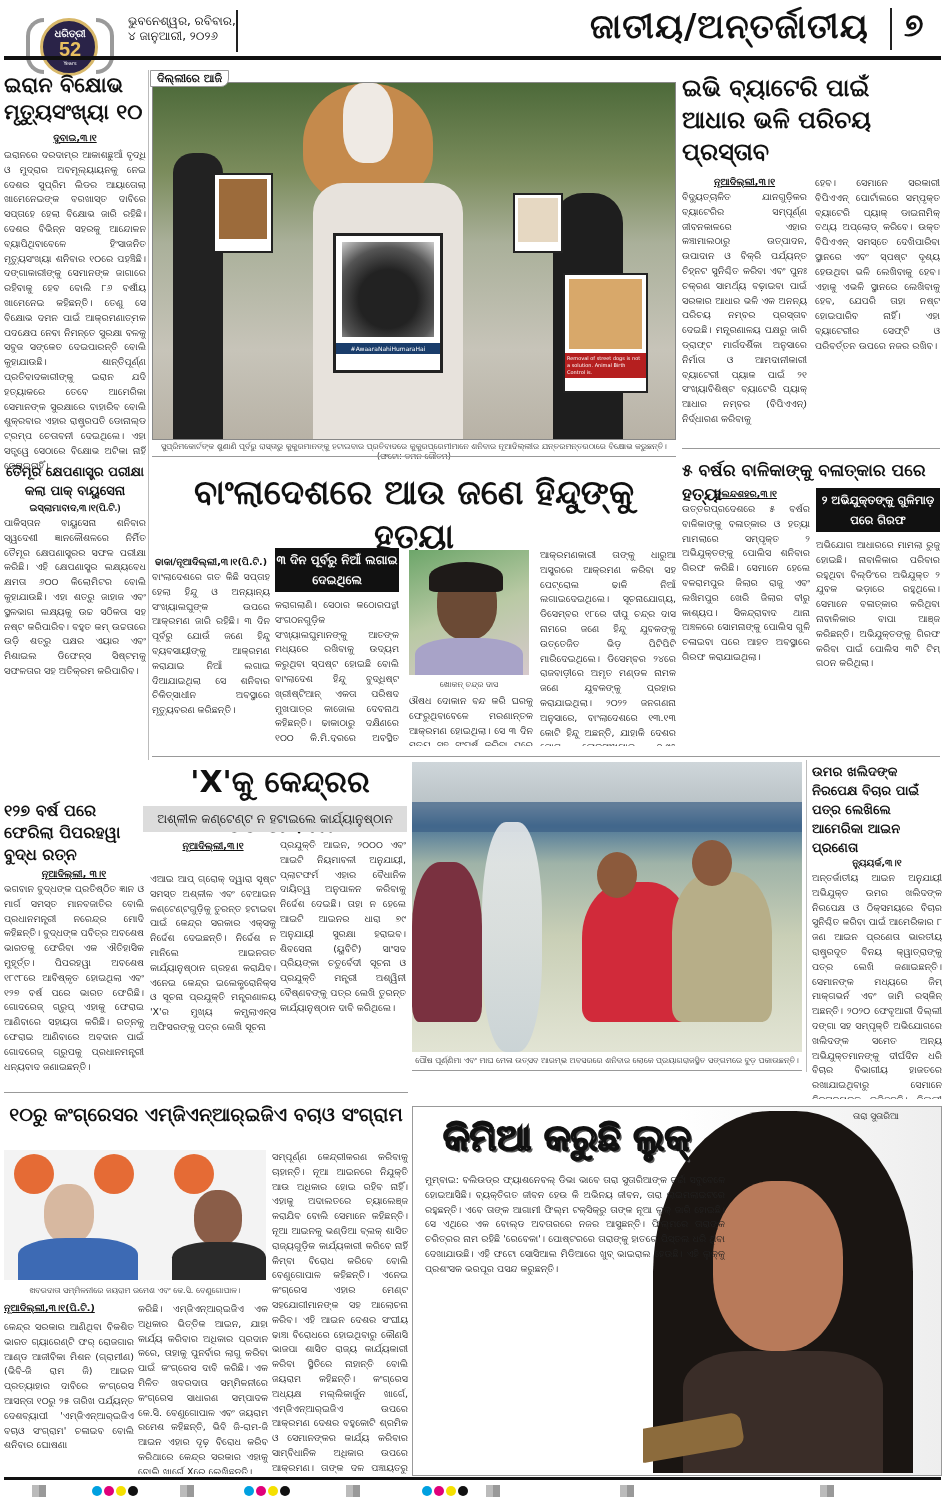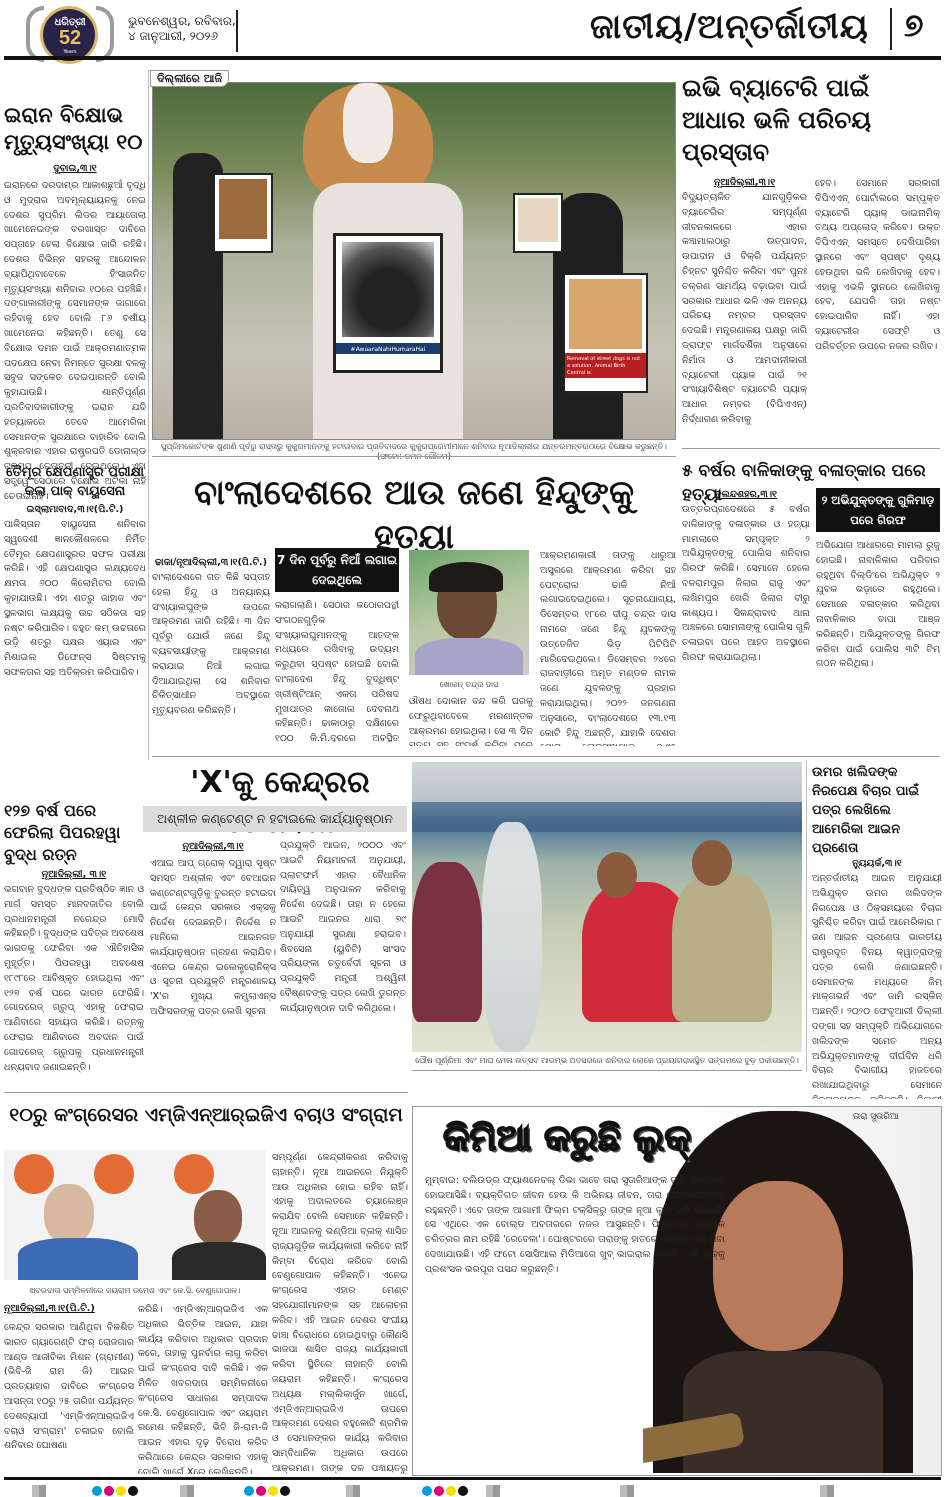--- a/index.html
+++ b/index.html
@@ -1,19 +1,19 @@
 <!DOCTYPE html>
 <html><head>
 <meta charset="utf-8">
 <style>
   * { box-sizing: border-box; margin: 0; padding: 0; }
   body { width: 945px; height: 1497px; background: #fff; font-family: "DejaVu Sans", sans-serif; color: #111; position: relative; overflow: hidden; }
   .abs { position: absolute; }
   .masthead { left: 0; top: 0; width: 945px; height: 58px; }
-  .logo { left: 22px; top: 2px; width: 96px; height: 64px; }
+  .logo { left: 22px; top: 14px; width: 96px; height: 64px; }
   .logo .ring { position:absolute; left:18px; top:4px; width:58px; height:58px; border-radius:50%; background:#2a2348; border:3px solid #d8b86a; }
   .logo .bk-l { position:absolute; left:4px; top:4px; width:18px; height:56px; border:4px solid #9a9a9a; border-right:none; border-radius:30px 0 0 30px; }
   .logo .bk-r { position:absolute; right:4px; top:4px; width:18px; height:56px; border:4px solid #9a9a9a; border-left:none; border-radius:0 30px 30px 0; }
   .logo .nm { position:absolute; left:0; width:96px; top:14px; text-align:center; color:#fff; font-size:10px; font-weight:bold; }
   .logo .yr { position:absolute; left:0; width:96px; top:24px; text-align:center; color:#e8c060; font-size:20px; font-weight:bold; font-family:"Liberation Sans", sans-serif; }
   .logo .yrs { position:absolute; left:0; width:96px; top:46px; text-align:center; color:#fff; font-size:5px; }
   .dateline { left: 128px; top: 14px; font-size: 12px; line-height: 15px; }
   .vbar1 { left: 236px; top: 10px; width: 2px; height: 42px; background:#222; }
   .section-title { left: 590px; top: 6px; font-size: 34px; font-weight: bold; letter-spacing: 1px; }
   .vbar2 { left: 890px; top: 8px; width: 2px; height: 42px; background:#222; }
@@ -49,21 +49,21 @@
     <div>୪ ଜାନୁଆରୀ, ୨୦୨୬</div>
   </div>
   <div class="abs vbar1"></div>
   <div class="abs section-title">ଜାତୀୟ/ଅନ୍ତର୍ଜାତୀୟ</div>
   <div class="abs vbar2"></div>
   <div class="abs page-no">୭</div>
 </div>
 <div class="abs rule-top"></div>
 
 <div class="abs" style="left:4px;top:72px;width:142px;">
-  <div class="hl" style="font-size:21px;line-height:27px;margin-top:30px;">ଇରାନ ବିକ୍ଷୋଭ ମୃତ୍ୟୁସଂଖ୍ୟା ୧୦</div>
+  <div class="hl" style="font-size:21px;line-height:27px;">ଇରାନ ବିକ୍ଷୋଭ ମୃତ୍ୟୁସଂଖ୍ୟା ୧୦</div>
   <div class="dl" style="margin-top:6px;">ଦୁବାଇ,୩।୧</div>
   <div class="col-text" style="height:335px;margin-top:4px;">ଇରାନରେ ଦରଦାମ୍ର ଆକାଶଛୁଆଁ ବୃଦ୍ଧି ଓ ମୁଦ୍ରାର ଅବମୂଲ୍ୟାୟନକୁ ନେଇ ଦେଶର ସୁପ୍ରିମ ଲିଡର ଆୟାତୋଲା ଖାମେନେଇଙ୍କ ବରଖାସ୍ତ ଦାବିରେ ସପ୍ତାହେ ହେଲା ବିକ୍ଷୋଭ ଜାରି ରହିଛି। ଦେଶର ବିଭିନ୍ନ ସହରକୁ ଆନ୍ଦୋଳନ ବ୍ୟାପିଥିବାବେଳେ ହିଂସାଜନିତ ମୃତ୍ୟୁସଂଖ୍ୟା ଶନିବାର ୧୦ରେ ପହଞ୍ଚିଛି। ଦଙ୍ଗାକାରୀଙ୍କୁ ସେମାନଙ୍କ ଜାଗାରେ ରହିବାକୁ ହେବ ବୋଲି ୮୬ ବର୍ଷୀୟ ଖାମେନେଇ କହିଛନ୍ତି। ତେଣୁ ସେ ବିକ୍ଷୋଭ ଦମନ ପାଇଁ ଆକ୍ରମଣାତ୍ମକ ପଦକ୍ଷେପ ନେବା ନିମନ୍ତେ ସୁରକ୍ଷା ବଳକୁ ସବୁଜ ସଙ୍କେତ ଦେଇପାରନ୍ତି ବୋଲି କୁହାଯାଉଛି। ଶାନ୍ତିପୂର୍ଣ୍ଣ ପ୍ରତିବାଦକାରୀଙ୍କୁ ଇରାନ ଯଦି ହତ୍ୟାକରେ ତେବେ ଆମେରିକା ସେମାନଙ୍କ ସୁରକ୍ଷାରେ ବାହାରିବ ବୋଲି ଶୁକ୍ରବାର ଏହାର ରାଷ୍ଟ୍ରପତି ଡୋନାଲ୍ଡ ଟ୍ରମ୍ପ ଚେତାବନୀ ଦେଇଥିଲେ। ଏହା ସତ୍ତ୍ୱେ ସେଠାରେ ବିକ୍ଷୋଭ ଅଟିକା ନାହିଁ ଚେତାଇନାହିଁ।</div>
 </div>
 <div class="abs vline" style="left:148px;top:70px;height:690px;"></div>
 
 <div class="abs photo" style="left:152px;top:82px;width:524px;height:358px;background:linear-gradient(180deg,#4d6a3a 0%,#7b8c5c 25%,#aab09a 45%,#c7c4b9 75%,#b8b2a6 100%);border:1px solid #888;">
   <div style="position:absolute;left:150px;top:0;width:130px;height:120px;border-radius:50% 50% 40% 40%;background:#c58a4c;"></div>
   <div style="position:absolute;left:190px;top:0;width:50px;height:80px;background:#efeae4;border-radius:40%;"></div>
   <div style="position:absolute;left:160px;top:100px;width:150px;height:258px;background:#e7e2dc;border-radius:30px 30px 0 0;"></div>
   <div style="position:absolute;left:180px;top:150px;width:110px;height:140px;background:#fff;border:3px solid #222;">
@@ -96,30 +96,30 @@
     </div>
     <div style="width:125px;">
       <div class="col-text" style="height:336px;">ହେବ। ସେମାନେ ସରକାରୀ ବିପିଏଏନ୍ ପୋର୍ଟାଲରେ ସମ୍ପୃକ୍ତ ବ୍ୟାଟେରି ପ୍ୟାକ୍ ଡାଇନାମିକ୍ ତଥ୍ୟ ଅପ୍‌ଲୋଡ୍ କରିବେ। ଉକ୍ତ ବିପିଏଏନ୍ ସମସ୍ତେ ଦେଖିପାରିବା ସ୍ଥାନରେ ଏବଂ ସ୍ପଷ୍ଟ ଦୃଶ୍ୟ ହେଉଥିବା ଭଳି ଲେଖିବାକୁ ହେବ। ଏହାକୁ ଏଭଳି ସ୍ଥାନରେ ଲେଖିବାକୁ ହେବ, ଯେପରି ତାହା ନଷ୍ଟ ହୋଇପାରିବ ନାହିଁ। ଏହା ବ୍ୟାଟେରୀର ସେଫ୍ଟି ଓ ପରିବର୍ତ୍ତନ ଉପରେ ନଜର ରଖିବ।</div>
     </div>
   </div>
 </div>
 <div class="abs hline" style="left:682px;top:448px;width:258px;"></div>
 
 <div class="abs" style="left:4px;top:462px;width:142px;">
   <div class="hl" style="font-size:13px;line-height:19px;text-align:center;">ତୈମୂର କ୍ଷେପଣାସ୍ତ୍ର ପରୀକ୍ଷା କଲା ପାକ୍ ବାୟୁସେନା</div>
-  <div class="dl" style="margin-top:3px;text-decoration:none;">ଇସ୍‌ଲାମାବାଦ,୩।୧(ପି.ଟି.)</div>
+  <div class="dl" style="margin-top:3px;text-decoration:none;font-family:Liberation Serif, serif;">ଇସ୍‌ଲାମାବାଦ,୩।୧(ପି.ଟି.)</div>
   <div class="col-text" style="height:250px;margin-top:2px;">ପାକିସ୍ତାନ ବାୟୁସେନା ଶନିବାର ସ୍ୱଦେଶୀ ଜ୍ଞାନକୌଶଳରେ ନିର୍ମିତ ତୈମୂର କ୍ଷେପଣାସ୍ତ୍ରର ସଫଳ ପରୀକ୍ଷା କରିଛି। ଏହି କ୍ଷେପଣାସ୍ତ୍ର ଲକ୍ଷ୍ୟବେଧ କ୍ଷମତା ୬୦୦ କିଲୋମିଟର ବୋଲି କୁହାଯାଉଛି। ଏହା ଶତ୍ରୁ ଜାହାଜ ଏବଂ ସ୍ଥଳଭାଗ ଲକ୍ଷ୍ୟକୁ ଉଚ୍ଚ ସଠିକତା ସହ ନଷ୍ଟ କରିପାରିବ। ବହୁତ କମ୍ ଉଚ୍ଚତାରେ ଉଡ଼ି ଶତ୍ରୁ ପକ୍ଷର ଏୟାର ଏବଂ ମିଶାଇଲ ଡିଫେନ୍ସ ସିଷ୍ଟମକୁ ସଫଳତାର ସହ ଅତିକ୍ରମ କରିପାରିବ।</div>
 </div>
 
 <div class="abs hl" style="left:152px;top:470px;width:524px;font-size:34px;line-height:44px;text-align:center;">ବାଂଲାଦେଶରେ ଆଉ ଜଣେ ହିନ୍ଦୁଙ୍କୁ ହତ୍ୟା</div>
 <div class="abs" style="left:152px;top:540px;width:118px;margin-top:16px;">
   <div class="dl" style="text-decoration:none;">ଢାକା/ନୂଆଦିଲ୍ଲୀ,୩।୧(ପି.ଟି.)</div>
   <div class="col-text" style="height:200px;margin-top:2px;">ବାଂଲାଦେଶରେ ଗତ କିଛି ସପ୍ତାହ ହେଲା ହିନ୍ଦୁ ଓ ଅନ୍ୟାନ୍ୟ ସଂଖ୍ୟାଲଘୁଙ୍କ ଉପରେ ଆକ୍ରମଣ ଜାରି ରହିଛି। ୩ ଦିନ ପୂର୍ବରୁ ଯୋଉଁ ଜଣେ ହିନ୍ଦୁ ବ୍ୟବସାୟୀଙ୍କୁ ଆକ୍ରମଣ କରାଯାଇ ନିଆଁ ଲଗାଇ ଦିଆଯାଇଥିଲା ସେ ଶନିବାର ଚିକିତ୍ସାଧୀନ ଅବସ୍ଥାରେ ମୃତ୍ୟୁବରଣ କରିଛନ୍ତି।</div>
 </div>
-<div class="abs dark-box" style="left:275px;top:548px;width:124px;height:44px;font-size:12px;line-height:20px;padding-top:2px;">7 ଦିନ ପୂର୍ବରୁ ନିଆଁ ଲଗାଇ ଦେଇଥିଲେ</div>
+<div class="abs dark-box" style="left:275px;top:548px;width:124px;height:44px;font-size:12px;line-height:20px;padding-top:2px;">୩ ଦିନ ପୂର୍ବରୁ ନିଆଁ ଲଗାଇ ଦେଇଥିଲେ</div>
 <div class="abs col-text" style="left:275px;top:598px;width:124px;height:144px;">କରାଗଲାଣି। ସେଠାର କଠୋରପନ୍ଥୀ ସଂଗଠନଗୁଡ଼ିକ ସଂଖ୍ୟାଲଘୁମାନଙ୍କୁ ଆତଙ୍କ ମଧ୍ୟରେ ରଖିବାକୁ ଉଦ୍ୟମ କରୁଥିବା ସ୍ପଷ୍ଟ ହୋଇଛି ବୋଲି ବାଂଲାଦେଶ ହିନ୍ଦୁ ବୁଦ୍ଧିଷ୍ଟ ଖ୍ରୀଷ୍ଟିଆନ୍ ଏକତା ପରିଷଦ ମୁଖପାତ୍ର କାଜୋଲ ଦେବନାଥ କହିଛନ୍ତି। ଢାକାଠାରୁ ଦକ୍ଷିଣରେ ୧୦୦ କି.ମି.ଦୂରରେ ଅବସ୍ଥିତ ଶରିଆତପୁର ଜିଲାର କେଉରଭଙ୍ଗା ବଜାର ନିକଟରେ</div>
 <div class="abs photo" style="left:409px;top:550px;width:120px;height:125px;background:linear-gradient(160deg,#6da66a,#b9c9a4 50%,#d6c9cc);">
   <div style="position:absolute;left:28px;top:18px;width:60px;height:72px;border-radius:45%;background:#6b4a35;"></div>
   <div style="position:absolute;left:20px;top:12px;width:74px;height:30px;border-radius:50% 50% 10% 10%;background:#1e1a18;"></div>
   <div style="position:absolute;left:6px;top:88px;width:108px;height:40px;border-radius:40% 40% 0 0;background:#a8a3c8;"></div>
 </div>
 <div class="abs caption" style="left:409px;top:680px;width:120px;">ଖୋକନ୍ ଚନ୍ଦ୍ର ଦାସ</div>
 <div class="abs col-text" style="left:409px;top:694px;width:124px;height:52px;">ଔଷଧ ଦୋକାନ ବନ୍ଦ କରି ଘରକୁ ଫେରୁଥିବାବେଳେ ମରଣାନ୍ତକ ଆକ୍ରମଣ ହୋଇଥିଲା। ସେ ୩ ଦିନ ମୃତ୍ୟୁ ସହ ସଂଘର୍ଷ କରିବା ପରେ ଆଇକେୟୁଁରେ ମୃତ୍ୟୁବରଣ କରିଛନ୍ତି।</div>
 <div class="abs col-text" style="left:540px;top:548px;width:136px;height:198px;">ଆକ୍ରମଣକାରୀ ତାଙ୍କୁ ଧାରୁଆ ଅସ୍ତ୍ରରେ ଆକ୍ରମଣ କରିବା ସହ ପେଟ୍ରୋଲ ଢାଳି ନିଆଁ ଲଗାଇଦେଇଥିଲେ। ସୂଚନାଯୋଗ୍ୟ, ଡିସେମ୍ବର ୧୮ରେ ଦୀପୁ ଚନ୍ଦ୍ର ଦାସ ନାମରେ ଜଣେ ହିନ୍ଦୁ ଯୁବକଙ୍କୁ ଉତ୍ତେଜିତ ଭିଡ଼ ପିଟିପିଟି ମାରିଦେଇଥିଲେ। ଡିସେମ୍ବର ୨୪ରେ ରାଜବାଡ଼ୀରେ ଅମୃତ ମଣ୍ଡଳ ନାମକ ଜଣେ ଯୁବକଙ୍କୁ ପ୍ରହାର କରାଯାଇଥିଲା। ୨୦୨୨ ଜନଗଣନା ଅନୁସାରେ, ବାଂଲାଦେଶରେ ୧୩.୧୩ କୋଟି ହିନ୍ଦୁ ଅଛନ୍ତି, ଯାହାକି ଦେଶର ମୋଟ ଲୋକସଂଖ୍ୟାର ୭.୯୫ ପ୍ରତିଶତ।</div>
 
@@ -136,21 +136,21 @@
 <div class="abs" style="left:4px;top:800px;width:140px;">
   <div class="hl" style="font-size:16px;line-height:22px;">୧୨୭ ବର୍ଷ ପରେ ଫେରିଲା ପିପରହୱା ବୁଦ୍ଧ ରତ୍ନ</div>
   <div class="dl" style="margin-top:2px;">ନୂଆଦିଲ୍ଲୀ, ୩।୧</div>
   <div class="col-text" style="height:235px;margin-top:2px;">ଭଗବାନ ବୁଦ୍ଧଙ୍କ ପ୍ରତିଷ୍ଠିତ ଜ୍ଞାନ ଓ ମାର୍ଗ ସମସ୍ତ ମାନବଜାତିର ବୋଲି ପ୍ରଧାନମନ୍ତ୍ରୀ ନରେନ୍ଦ୍ର ମୋଦି କହିଛନ୍ତି। ବୁଦ୍ଧଙ୍କ ପବିତ୍ର ଅବଶେଷ ଭାରତକୁ ଫେରିବା ଏକ ଐତିହାସିକ ମୁହୂର୍ତ୍ତ। ପିପରହୱା ଅବଶେଷ ୧୮୯୮ରେ ଆବିଷ୍କୃତ ହୋଇଥିଲା ଏବଂ ୧୨୭ ବର୍ଷ ପରେ ଭାରତ ଫେରିଛି। ଗୋଦରେଜ୍ ଗ୍ରୁପ୍ ଏହାକୁ ଫେରାଇ ଆଣିବାରେ ସହାୟତା କରିଛି। ରତ୍ନକୁ ଫେରାଇ ଆଣିବାରେ ଅବଦାନ ପାଇଁ ଗୋଦରେଜ୍ ଗ୍ରୁପକୁ ପ୍ରଧାନମନ୍ତ୍ରୀ ଧନ୍ୟବାଦ ଜଣାଇଛନ୍ତି।</div>
 </div>
 
 <div class="abs hl" style="left:152px;top:762px;width:256px;font-size:30px;line-height:40px;text-align:center;">'X'କୁ କେନ୍ଦ୍ରର ଚେତାବନୀ</div>
 <div class="abs" style="left:143px;top:806px;width:264px;height:26px;background:#dcdcdc;font-size:12.5px;line-height:26px;text-align:center;">ଅଶ୍ଳୀଳ କଣ୍ଟେଣ୍ଟ ନ ହଟାଇଲେ କାର୍ଯ୍ୟାନୁଷ୍ଠାନ</div>
 <div class="abs" style="left:150px;top:840px;width:126px;">
   <div class="dl">ନୂଆଦିଲ୍ଲୀ,୩।୧</div>
-  <div class="col-text" style="height:222px;margin-top:4px;">ଏଆଇ ଆପ୍ ଗ୍ରୋକ୍ ଦ୍ୱାରା ସୃଷ୍ଟ ସମସ୍ତ ଅଶ୍ଳୀଳ ଏବଂ ବେଆଇନ କଣ୍ଟେଣ୍ଟଗୁଡ଼ିକୁ ତୁରନ୍ତ ହଟାଇବା ପାଇଁ କେନ୍ଦ୍ର ସରକାର ଏକ୍ସକୁ ନିର୍ଦ୍ଦେଶ ଦେଇଛନ୍ତି। ନିର୍ଦ୍ଦେଶ ନ ମାନିଲେ ଆଇନଗତ କାର୍ଯ୍ୟାନୁଷ୍ଠାନ ଗ୍ରହଣ କରାଯିବ। ଏନେଇ କେନ୍ଦ୍ର ଇଲେକ୍ଟ୍ରୋନିକ୍ସ ଓ ସୂଚନା ପ୍ରଯୁକ୍ତି ମନ୍ତ୍ରଣାଳୟ 'X'ର ମୁଖ୍ୟ କମ୍ପ୍ଲାଏନ୍ସ ଅଫିସରଙ୍କୁ ପତ୍ର ଲେଖି ସୂଚନା</div>
+  <div class="col-text" style="height:222px;margin-top:20px;">ଏଆଇ ଆପ୍ ଗ୍ରୋକ୍ ଦ୍ୱାରା ସୃଷ୍ଟ ସମସ୍ତ ଅଶ୍ଳୀଳ ଏବଂ ବେଆଇନ କଣ୍ଟେଣ୍ଟଗୁଡ଼ିକୁ ତୁରନ୍ତ ହଟାଇବା ପାଇଁ କେନ୍ଦ୍ର ସରକାର ଏକ୍ସକୁ ନିର୍ଦ୍ଦେଶ ଦେଇଛନ୍ତି। ନିର୍ଦ୍ଦେଶ ନ ମାନିଲେ ଆଇନଗତ କାର୍ଯ୍ୟାନୁଷ୍ଠାନ ଗ୍ରହଣ କରାଯିବ। ଏନେଇ କେନ୍ଦ୍ର ଇଲେକ୍ଟ୍ରୋନିକ୍ସ ଓ ସୂଚନା ପ୍ରଯୁକ୍ତି ମନ୍ତ୍ରଣାଳୟ 'X'ର ମୁଖ୍ୟ କମ୍ପ୍ଲାଏନ୍ସ ଅଫିସରଙ୍କୁ ପତ୍ର ଲେଖି ସୂଚନା</div>
 </div>
 <div class="abs col-text" style="left:280px;top:838px;width:126px;height:232px;">ପ୍ରଯୁକ୍ତି ଆଇନ, ୨୦୦୦ ଏବଂ ଆଇଟି ନିୟମାବଳୀ ଅନୁଯାୟୀ, ପ୍ଲାଟଫର୍ମ ଏହାର ବୈଧାନିକ ଦାୟିତ୍ୱ ଅନୁପାଳନ କରିବାକୁ ନିର୍ଦ୍ଦେଶ ଦେଇଛି। ତାହା ନ ହେଲେ ଆଇଟି ଆଇନର ଧାରା ୭୯ ଅନୁଯାୟୀ ସୁରକ୍ଷା ହରାଇବ। ଶିବସେନା (ୟୁବିଟି) ସାଂସଦ ପ୍ରିୟଙ୍କା ଚତୁର୍ବେଦୀ ସୂଚନା ଓ ପ୍ରଯୁକ୍ତି ମନ୍ତ୍ରୀ ଅଶ୍ୱିନୀ ବୈଷ୍ଣବଙ୍କୁ ପତ୍ର ଲେଖି ତୁରନ୍ତ କାର୍ଯ୍ୟାନୁଷ୍ଠାନ ଦାବି କରିଥିଲେ।</div>
 
 <div class="abs photo" style="left:412px;top:762px;width:390px;height:290px;background:linear-gradient(180deg,#cfd6da 0%,#b9c2c6 15%,#4f7898 22%,#9fb3a8 35%,#c9cfb6 60%,#e2e4d4 100%);">
   <div style="position:absolute;left:0;top:40px;width:390px;height:30px;background:#3c5f86;opacity:.7;"></div>
   <div style="position:absolute;left:70px;top:60px;width:60px;height:230px;background:linear-gradient(180deg,#f0f0f0,#c7d1d6);opacity:.85;border-radius:40%;"></div>
   <div style="position:absolute;left:0;top:100px;width:70px;height:160px;background:#7a3140;border-radius:40% 40% 10% 10%;"></div>
   <div style="position:absolute;left:170px;top:120px;width:110px;height:140px;background:#d12a3a;border-radius:40% 40% 10% 10%;"></div>
   <div style="position:absolute;left:185px;top:90px;width:40px;height:46px;background:#8c5a3c;border-radius:50%;"></div>
   <div style="position:absolute;left:260px;top:110px;width:100px;height:150px;background:#b7ae88;border-radius:40% 40% 10% 10%;"></div>

